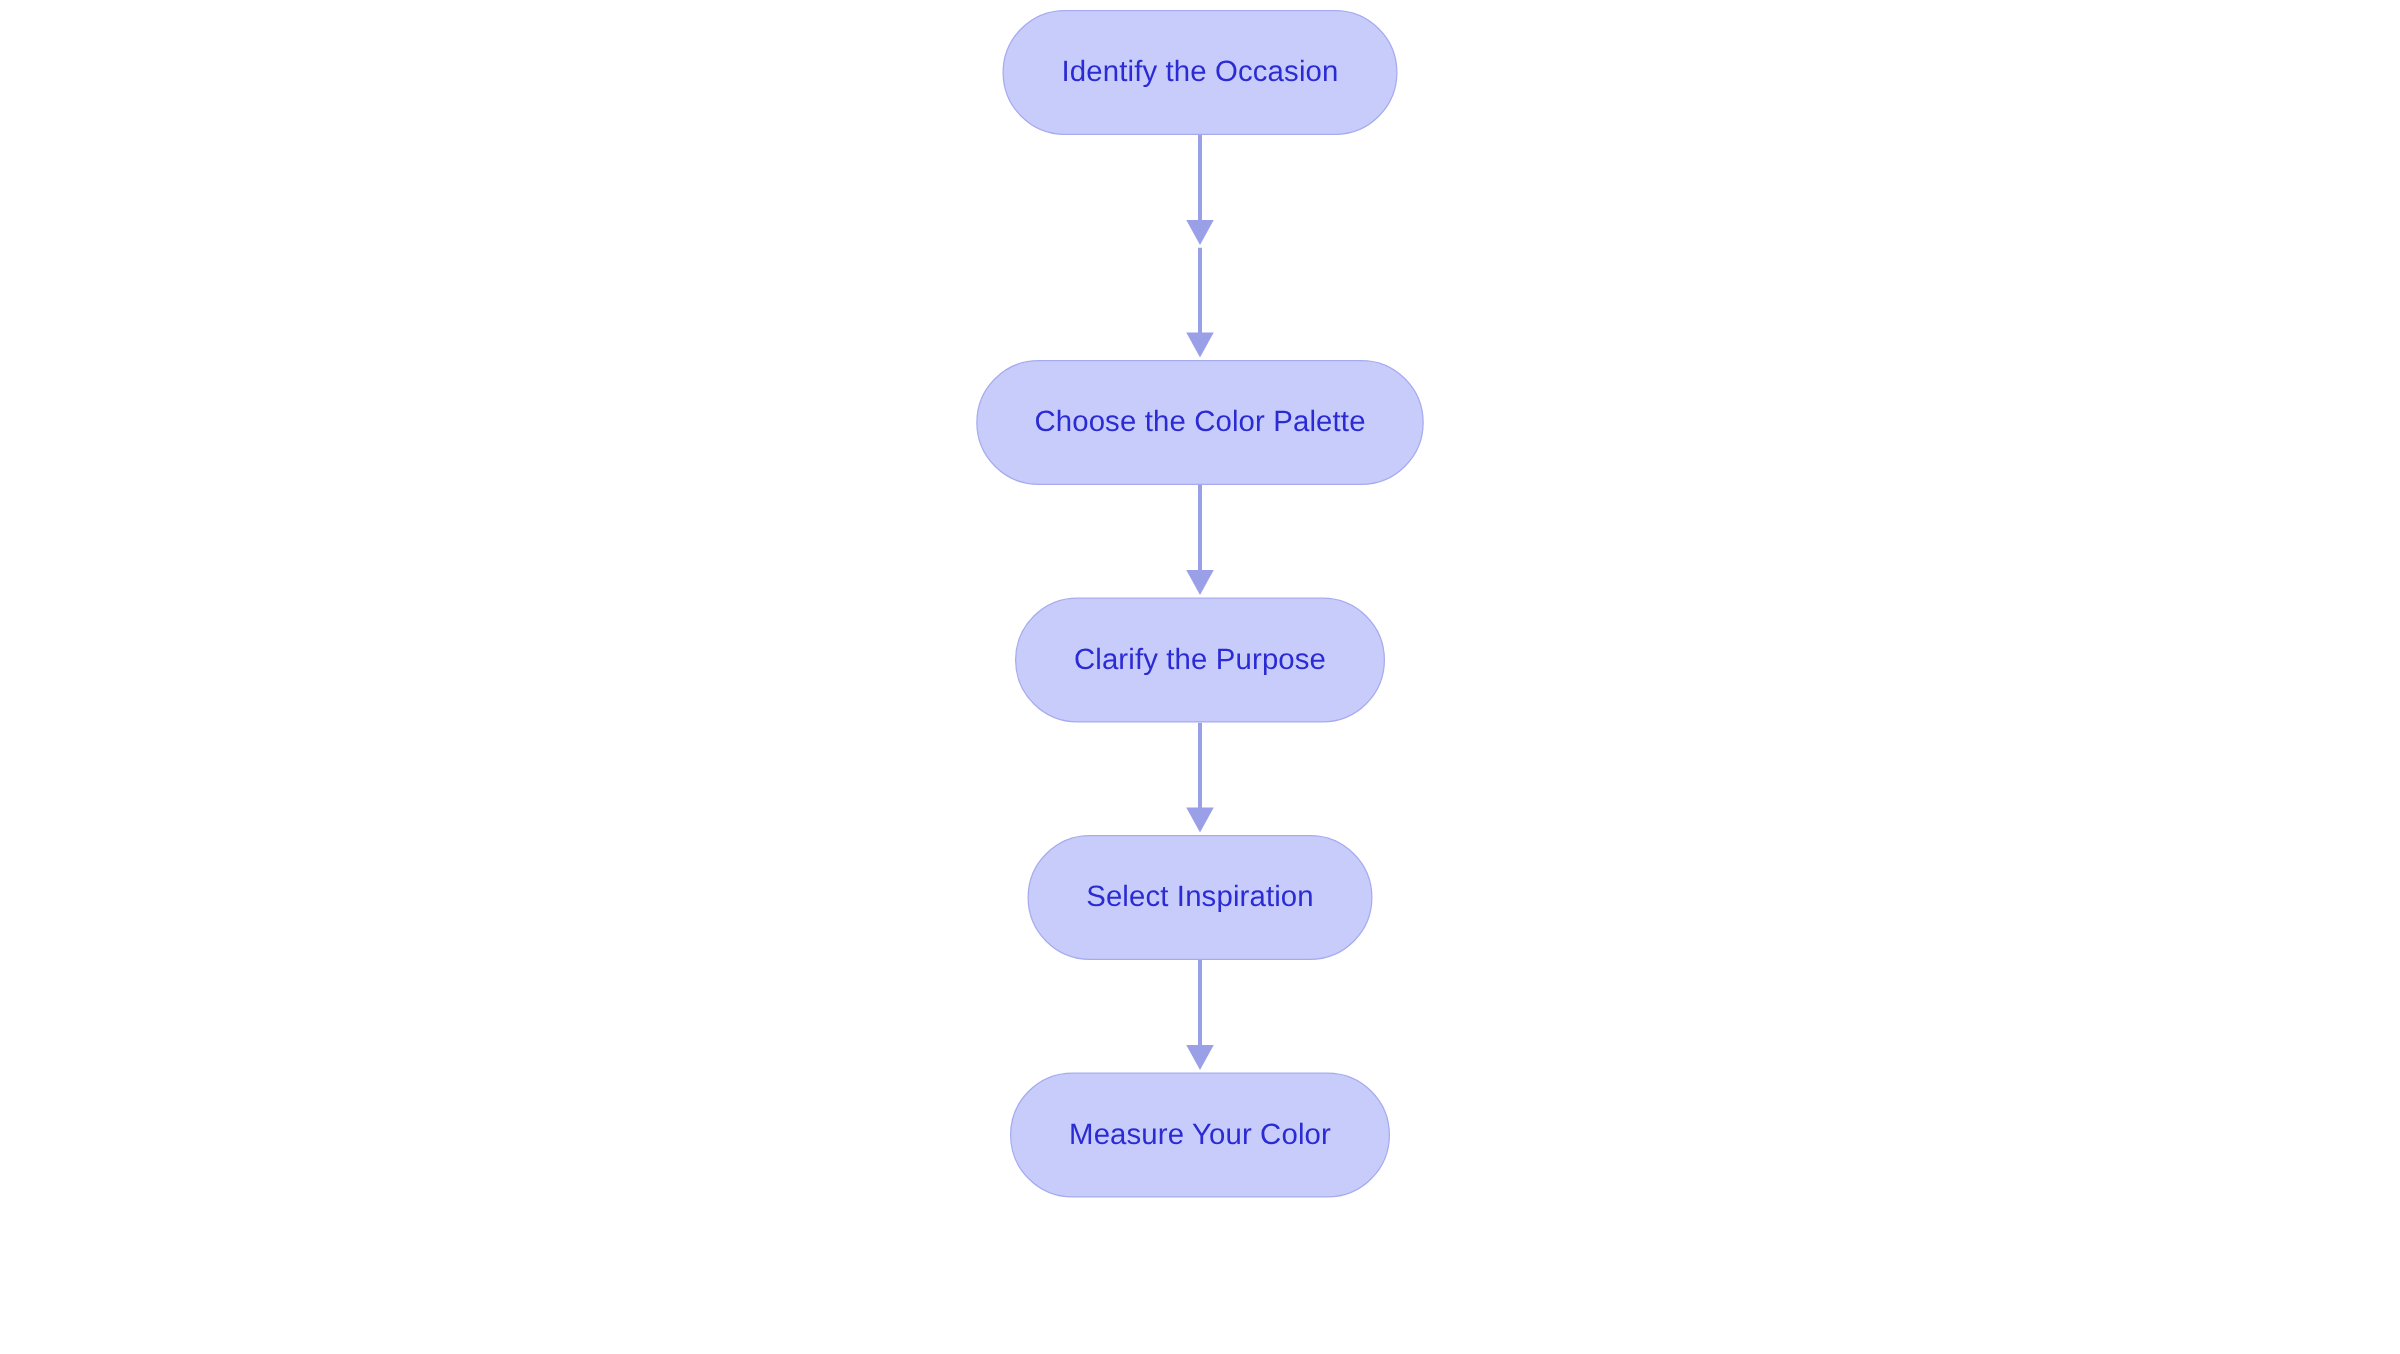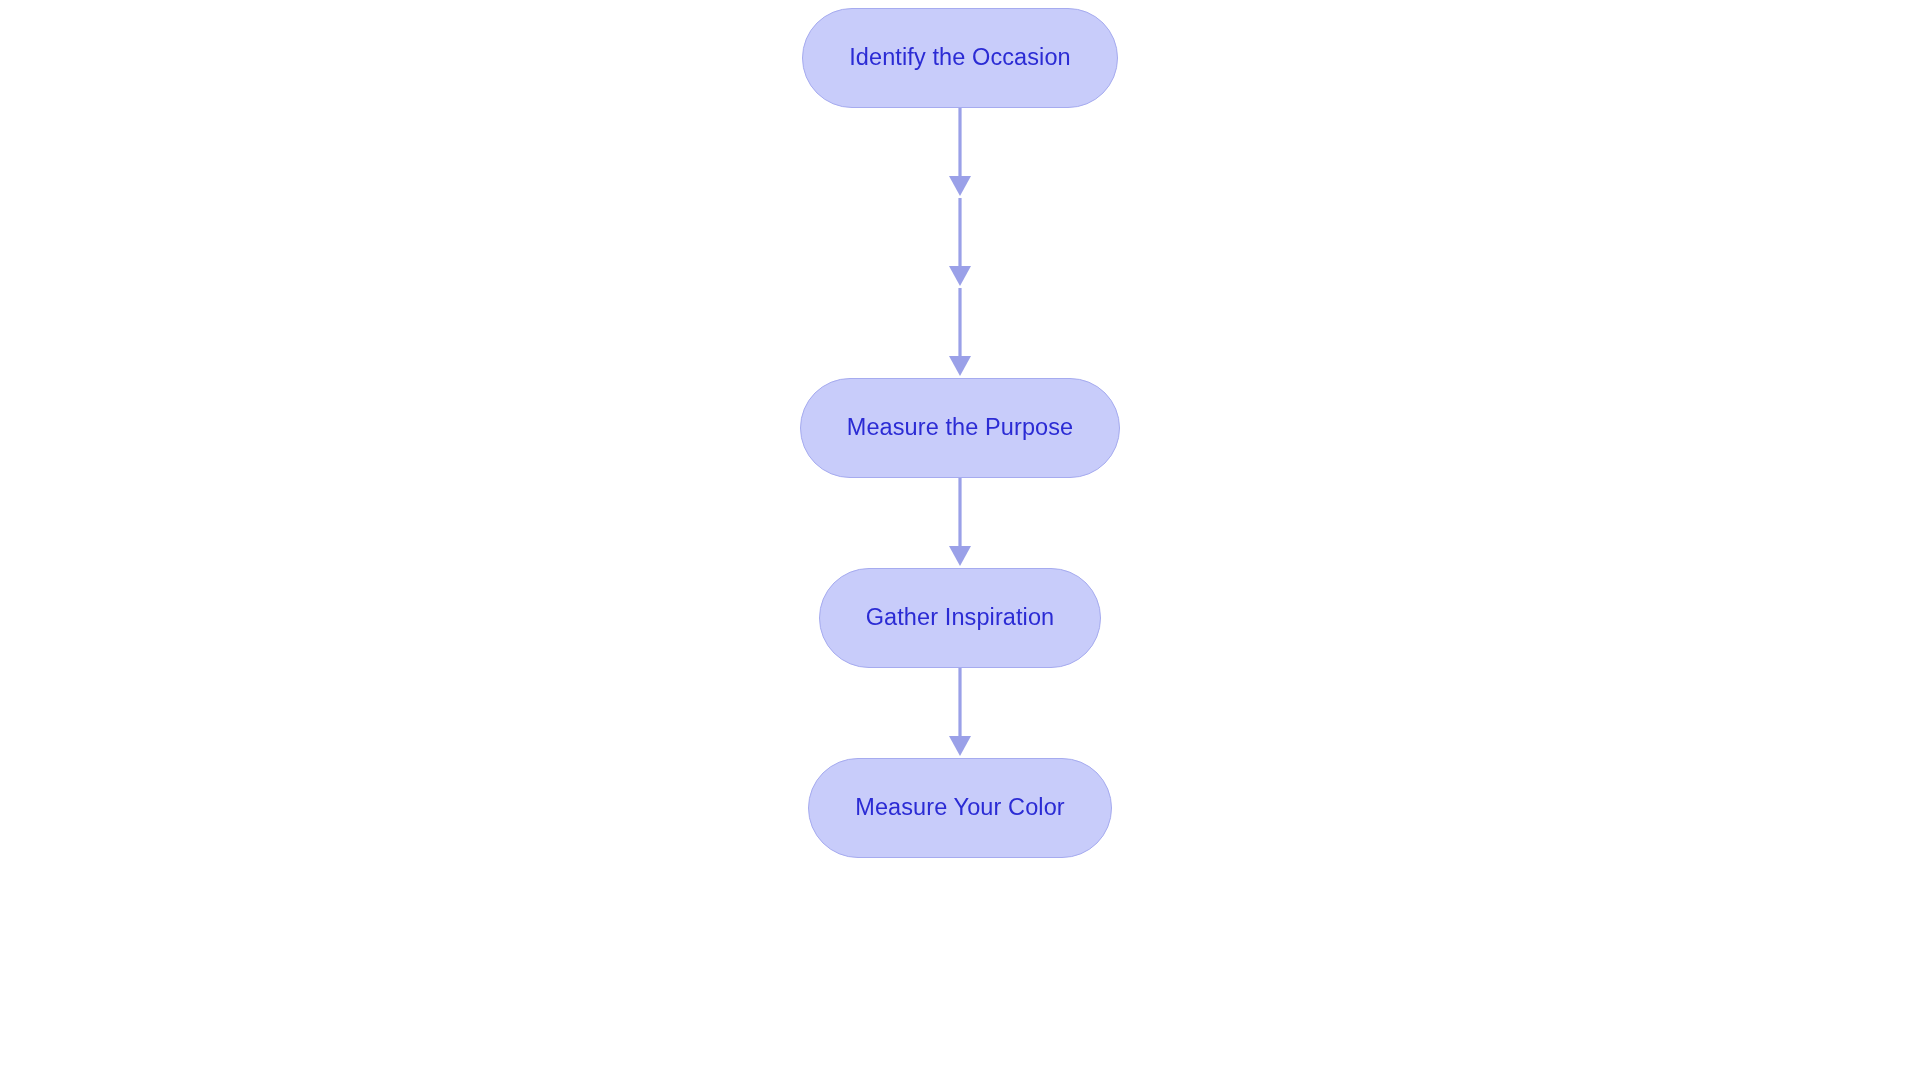--- a/index.html
+++ b/index.html
@@ -89,37 +89,40 @@
       <line class="conn-line" x1="20" y1="0" x2="20" y2="72"></line>
       <polygon class="conn-head" points="20,88 9,68 31,68"></polygon>
     </svg>
 
 
     <svg class="flow-connector" viewBox="0 0 40 90">
       <line class="conn-line" x1="20" y1="0" x2="20" y2="72"></line>
       <polygon class="conn-head" points="20,88 9,68 31,68"></polygon>
     </svg>
 
-
-    <svg class="flow-connector" viewBox="0 0 40 90">
-      <line class="conn-line" x1="20" y1="0" x2="20" y2="72"></line>
-      <polygon class="conn-head" points="20,88 9,68 31,68"></polygon>
-    </svg>
-
     <div class="flow-node">
-      <span class="flow-node-label">Measure the Purpose</span>
+      <span class="flow-node-label">Choose the Color Palette</span>
     </div>
 
     <svg class="flow-connector" viewBox="0 0 40 90">
       <line class="conn-line" x1="20" y1="0" x2="20" y2="72"></line>
       <polygon class="conn-head" points="20,88 9,68 31,68"></polygon>
     </svg>
 
     <div class="flow-node">
-      <span class="flow-node-label">Gather Inspiration</span>
+      <span class="flow-node-label">Clarify the Purpose</span>
+    </div>
+
+    <svg class="flow-connector" viewBox="0 0 40 90">
+      <line class="conn-line" x1="20" y1="0" x2="20" y2="72"></line>
+      <polygon class="conn-head" points="20,88 9,68 31,68"></polygon>
+    </svg>
+
+    <div class="flow-node">
+      <span class="flow-node-label">Select Inspiration</span>
     </div>
 
     <svg class="flow-connector" viewBox="0 0 40 90">
       <line class="conn-line" x1="20" y1="0" x2="20" y2="72"></line>
       <polygon class="conn-head" points="20,88 9,68 31,68"></polygon>
     </svg>
 
     <div class="flow-node">
       <span class="flow-node-label">Measure Your Color</span>
     </div>

